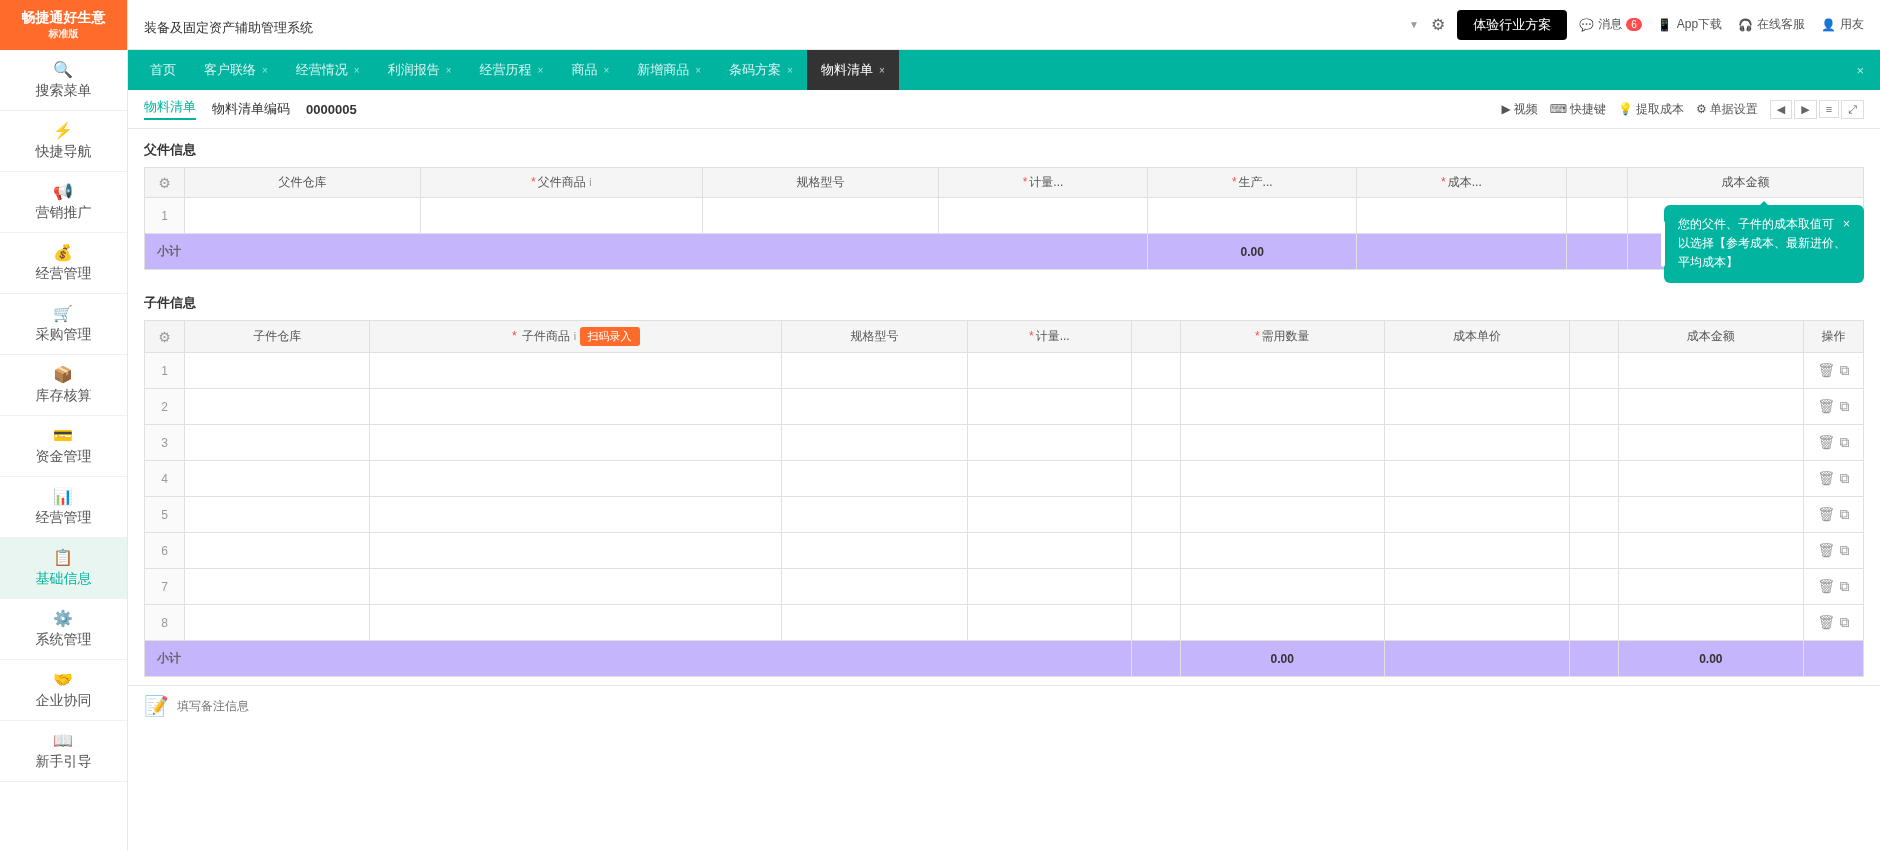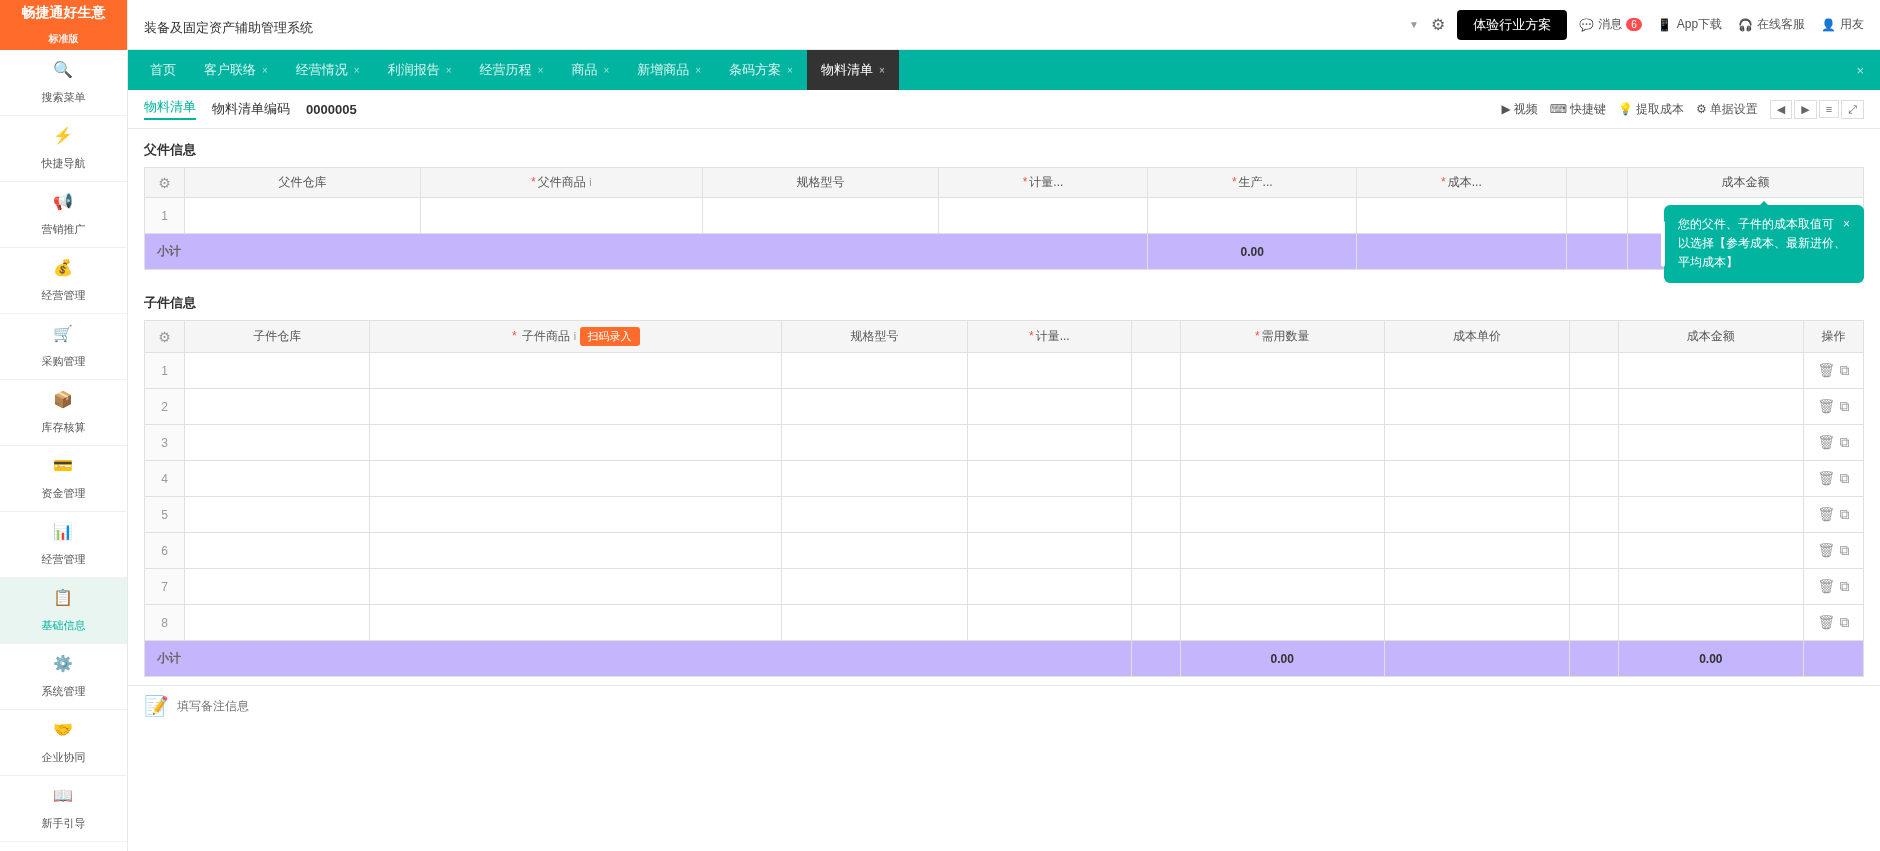--- a/index.html
+++ b/index.html
@@ -12,42 +12,42 @@
       display: flex;
       flex-direction: column;
       border-right: 1px solid #e8e8e8;
       flex-shrink: 0;
     }
     .sidebar-logo {
       background: #ff6b2b;
       height: 50px;
       display: flex;
       align-items: center;
-      justify-content: space-between;
+      justify-content: center;
       color: #fff;
       font-size: 12px;
       font-weight: bold;
       flex-direction: column;
       padding: 4px;
     }
     .sidebar-logo .logo-text { font-size: 14px; }
     .sidebar-logo .logo-sub { font-size: 10px; opacity: 0.9; }
     .sidebar-item {
       display: flex;
       flex-direction: column;
       align-items: center;
       padding: 10px 4px;
       cursor: pointer;
       color: #555;
       border-bottom: 1px solid #f0f0f0;
       gap: 3px;
     }
     .sidebar-item.active { background: #e8f5f0; color: #00b4a0; }
     .sidebar-item .icon { font-size: 16px; }
-    .sidebar-item .label { font-size: 11px; margin-top: 8px; }
+    .sidebar-item .label { font-size: 14px; }
 
     
     .main {
       flex: 1;
       display: flex;
       flex-direction: column;
       overflow: hidden;
     }
 
     

